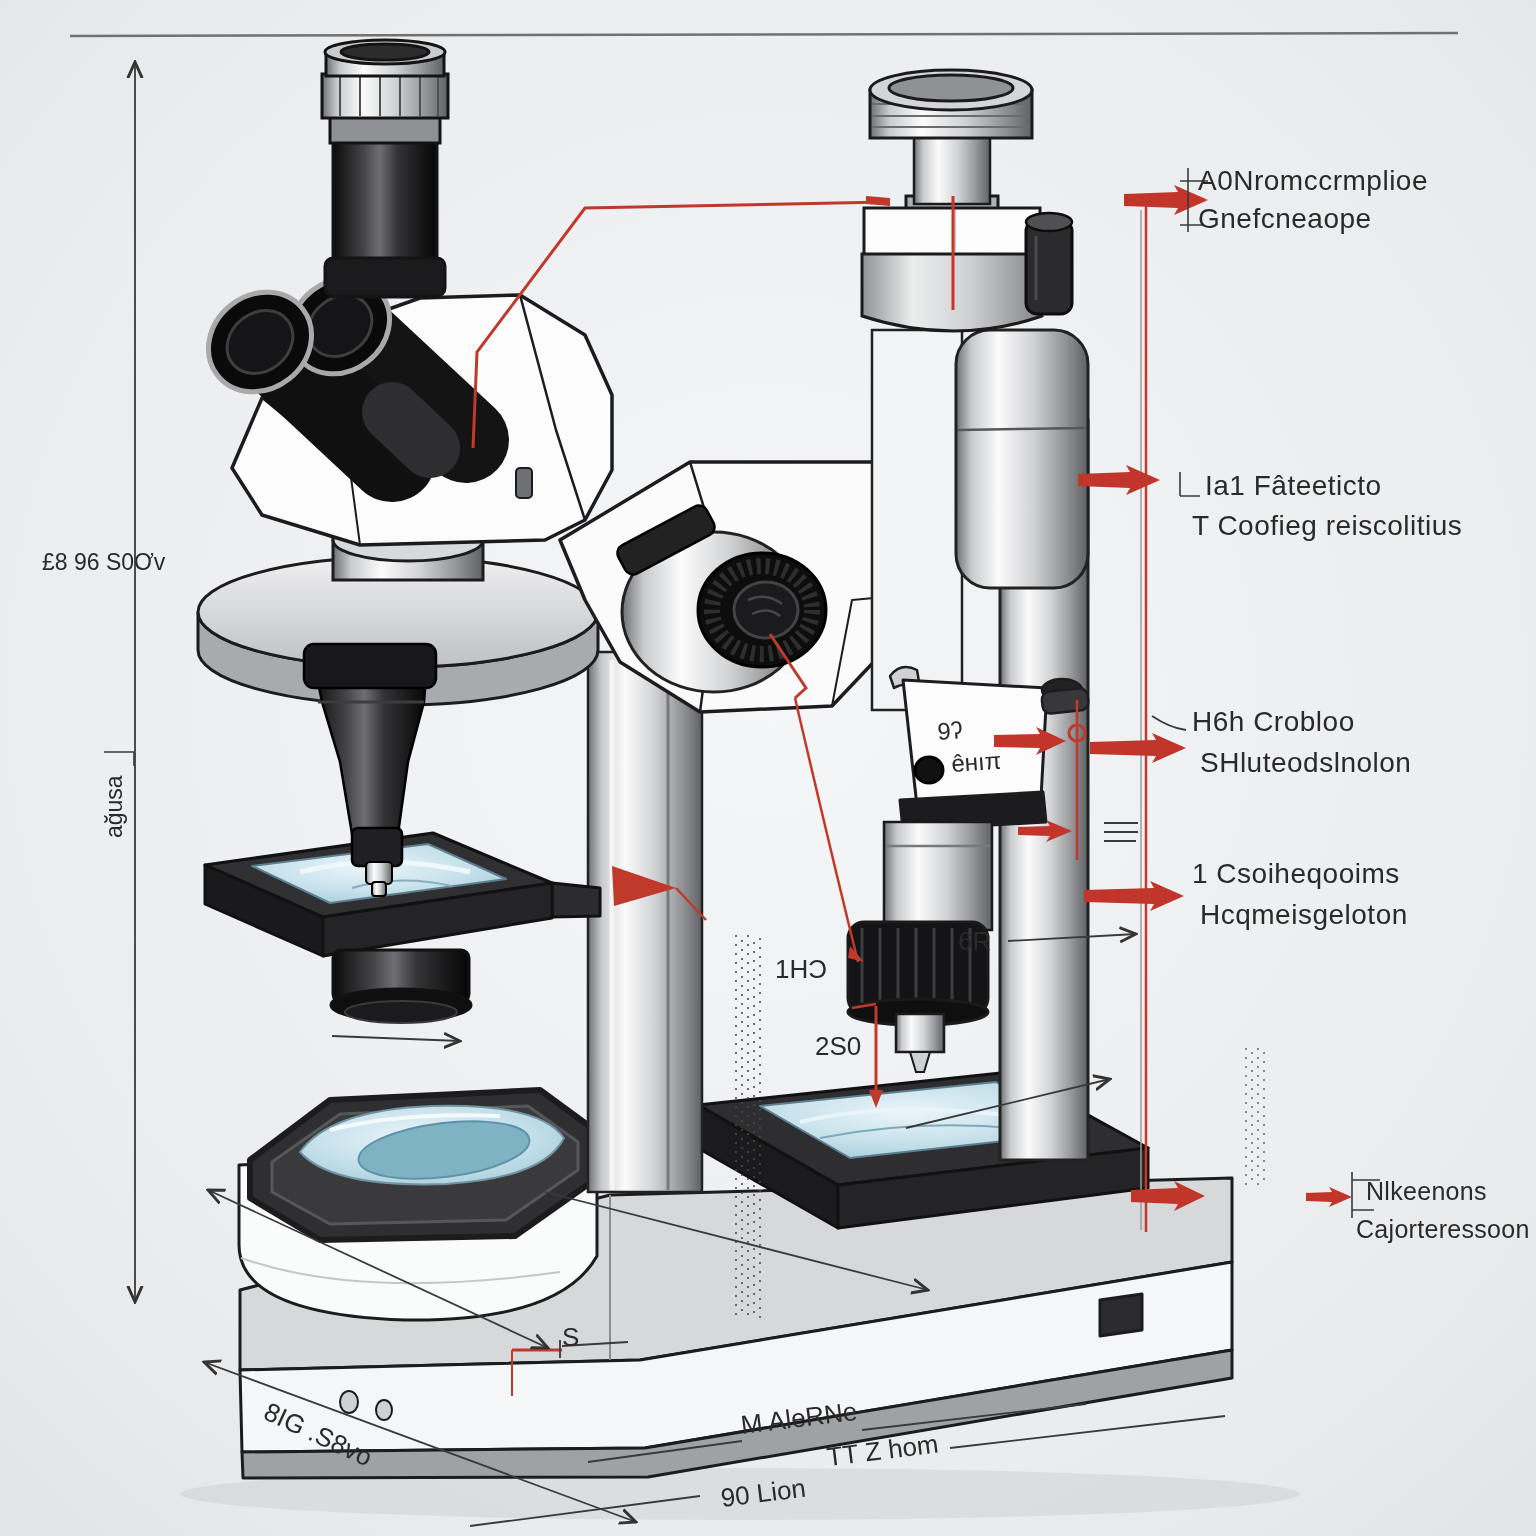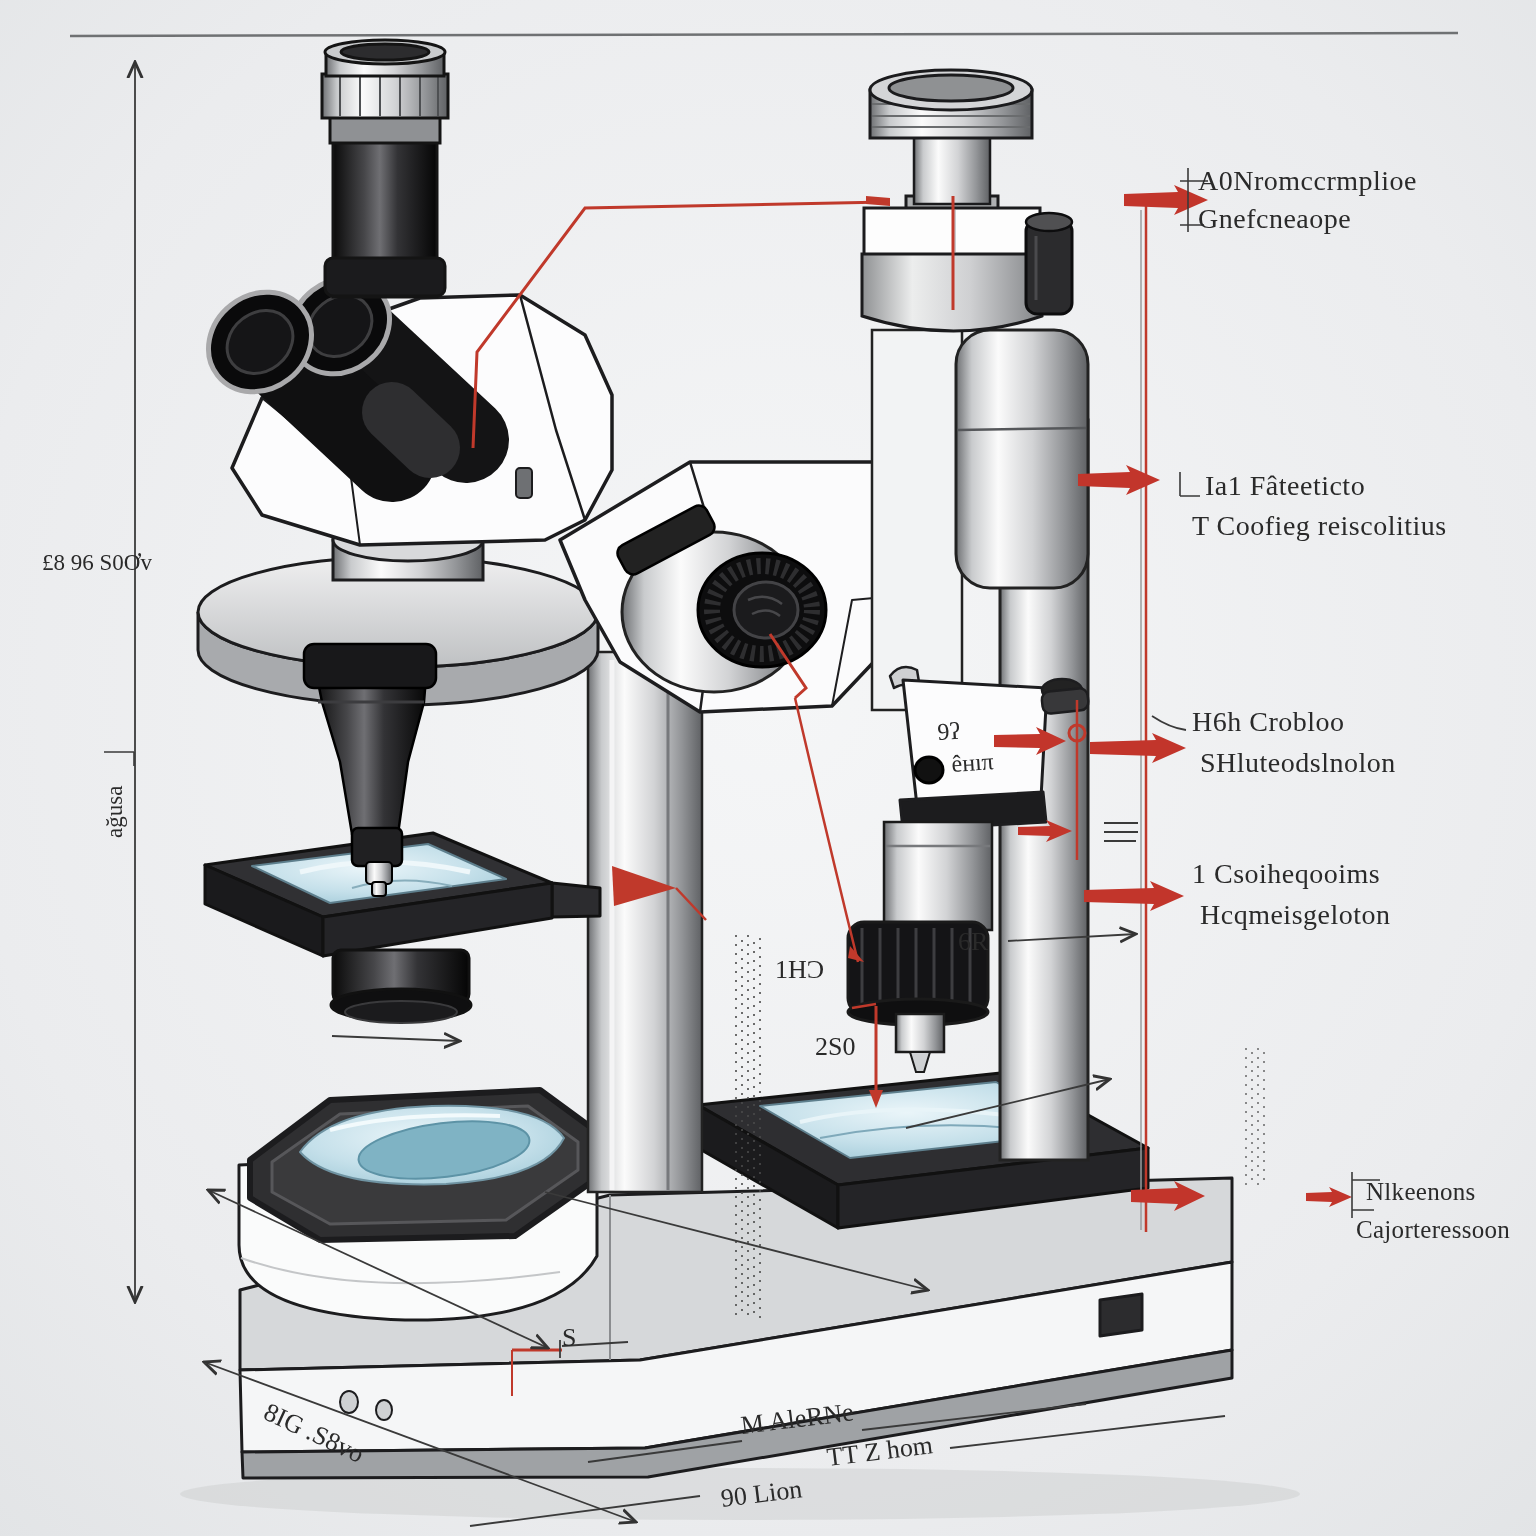--- a/index.html
+++ b/index.html
@@ -1,17 +1,17 @@
 <!DOCTYPE html>
 <html><head>
 <meta charset="utf-8">
 <style>
   html,body{margin:0;padding:0;background:#dcdedf;}
   .stage{position:relative;width:1536px;height:1536px;margin:0 auto;overflow:hidden;
-         font-family:Liberation Serif, serif;background:#edeeef;}
+         font-family:Liberation Sans, sans-serif;background:#edeeef;}
   svg{position:absolute;left:0;top:0;}
   text{fill:#2a2a2a;}
   .callout{font-size:28px;letter-spacing:.5px;}
   .callout-sm{font-size:25px;letter-spacing:.3px;}
   .note{font-size:26px;}
   .dimtxt{font-size:23px;}
 </style>
 </head>
 <body>
 

